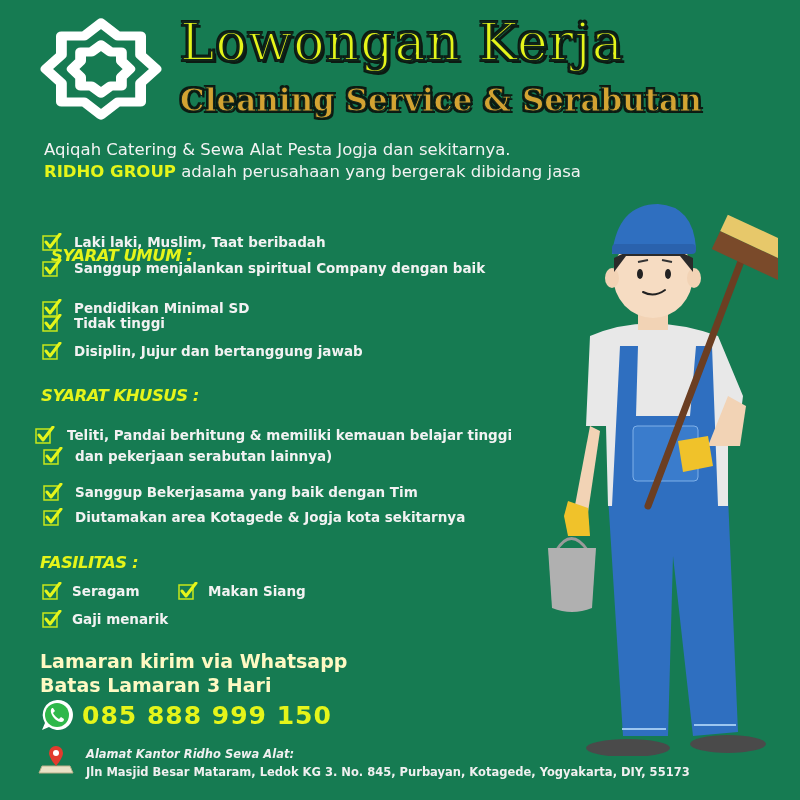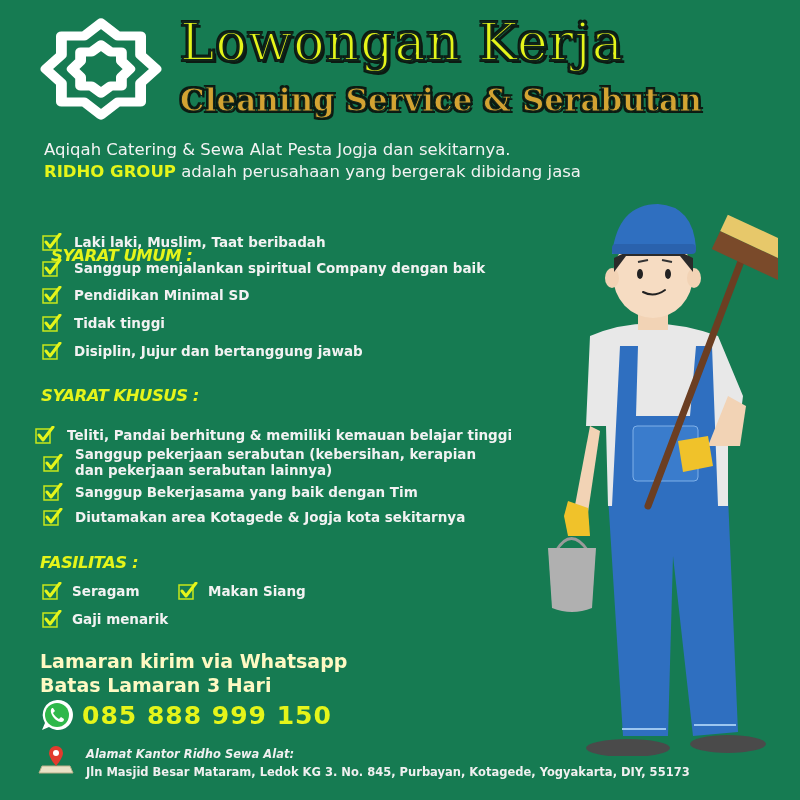--- a/index.html
+++ b/index.html
@@ -133,21 +133,21 @@
     </svg>
   <span class="item-text">Laki laki, Muslim, Taat beribadah</span>
 </div>
 <div class="check-item" style="left:42px; top:258px;">
   <svg class="check" viewBox="0 0 20 18">
       <rect x="1" y="3" width="14" height="14" fill="none" stroke="#c8e81a" stroke-width="1.5"></rect>
       <path d="M4 9 L8 14 L18 1" fill="none" stroke="#e5f51a" stroke-width="3" stroke-linecap="round" stroke-linejoin="round"></path>
     </svg>
   <span class="item-text">Sanggup menjalankan spiritual Company dengan baik</span>
 </div>
-<div class="check-item" style="left:42px; top:285px;">
+<div class="check-item" style="left:42px; top:298px;">
   <svg class="check" viewBox="0 0 20 18">
       <rect x="1" y="3" width="14" height="14" fill="none" stroke="#c8e81a" stroke-width="1.5"></rect>
       <path d="M4 9 L8 14 L18 1" fill="none" stroke="#e5f51a" stroke-width="3" stroke-linecap="round" stroke-linejoin="round"></path>
     </svg>
   <span class="item-text">Pendidikan Minimal SD</span>
 </div>
 <div class="check-item" style="left:42px; top:313px;">
   <svg class="check" viewBox="0 0 20 18">
       <rect x="1" y="3" width="14" height="14" fill="none" stroke="#c8e81a" stroke-width="1.5"></rect>
       <path d="M4 9 L8 14 L18 1" fill="none" stroke="#e5f51a" stroke-width="3" stroke-linecap="round" stroke-linejoin="round"></path>
@@ -170,21 +170,20 @@
       <path d="M4 9 L8 14 L18 1" fill="none" stroke="#e5f51a" stroke-width="3" stroke-linecap="round" stroke-linejoin="round"></path>
     </svg>
   <span class="item-text">Teliti, Pandai berhitung &amp; memiliki kemauan belajar tinggi</span>
 </div>
 <div class="check-item" style="left:43px; top:446px;">
   <svg class="check" viewBox="0 0 20 18">
       <rect x="1" y="3" width="14" height="14" fill="none" stroke="#c8e81a" stroke-width="1.5"></rect>
       <path d="M4 9 L8 14 L18 1" fill="none" stroke="#e5f51a" stroke-width="3" stroke-linecap="round" stroke-linejoin="round"></path>
     </svg>
   <div>
-    <div class="item-text">Sanggup pekerjaan serabutan (kebersihan, kerapian</div>
     <div class="item-text">dan pekerjaan serabutan lainnya)</div>
   </div>
 </div>
 <div class="check-item" style="left:43px; top:482px;">
   <svg class="check" viewBox="0 0 20 18">
       <rect x="1" y="3" width="14" height="14" fill="none" stroke="#c8e81a" stroke-width="1.5"></rect>
       <path d="M4 9 L8 14 L18 1" fill="none" stroke="#e5f51a" stroke-width="3" stroke-linecap="round" stroke-linejoin="round"></path>
     </svg>
   <span class="item-text">Sanggup Bekerjasama yang baik dengan Tim</span>
 </div>

